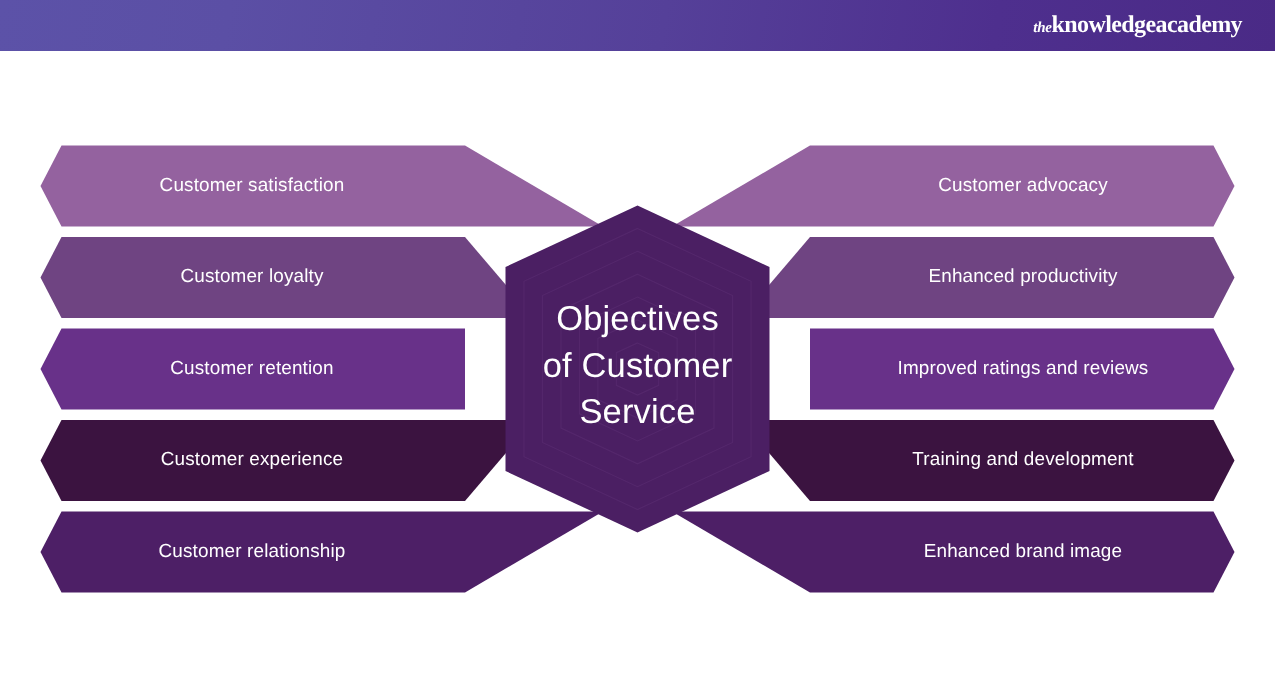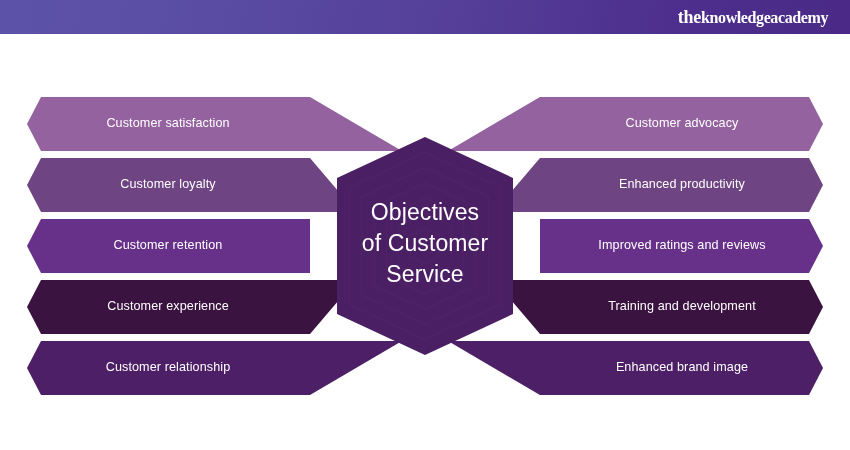--- a/index.html
+++ b/index.html
@@ -31,22 +31,23 @@
     position: absolute;
     right: 22px;
     top: 50%;
     transform: translateY(-50%);
     color: #ffffff;
     white-space: nowrap;
     font-family: "Liberation Serif", serif;
     line-height: 1;
   }
   .logo .logo-the {
+    font-style: italic;
     font-weight: 700;
-    font-size: 18px;
+    font-size: 10px;
     letter-spacing: -0.2px;
   }
   .logo .logo-main {
     font-weight: 700;
     font-size: 16px;
     letter-spacing: -0.4px;
   }
 
   
   .stage {

